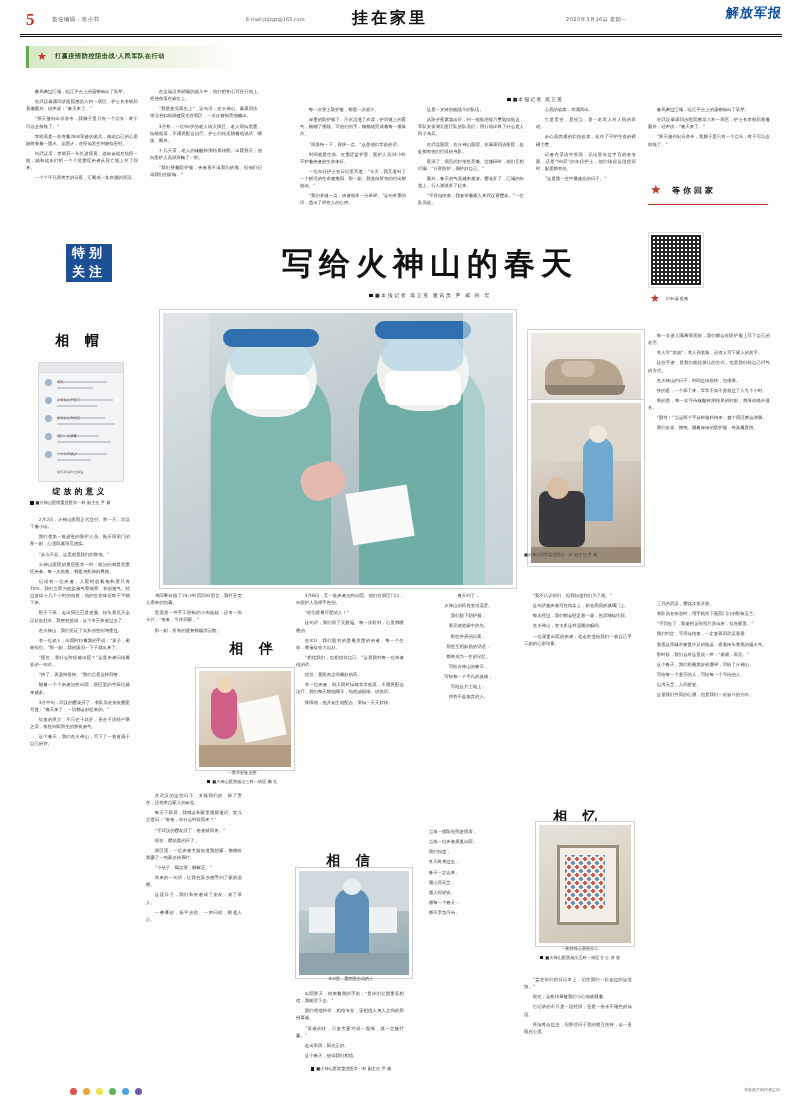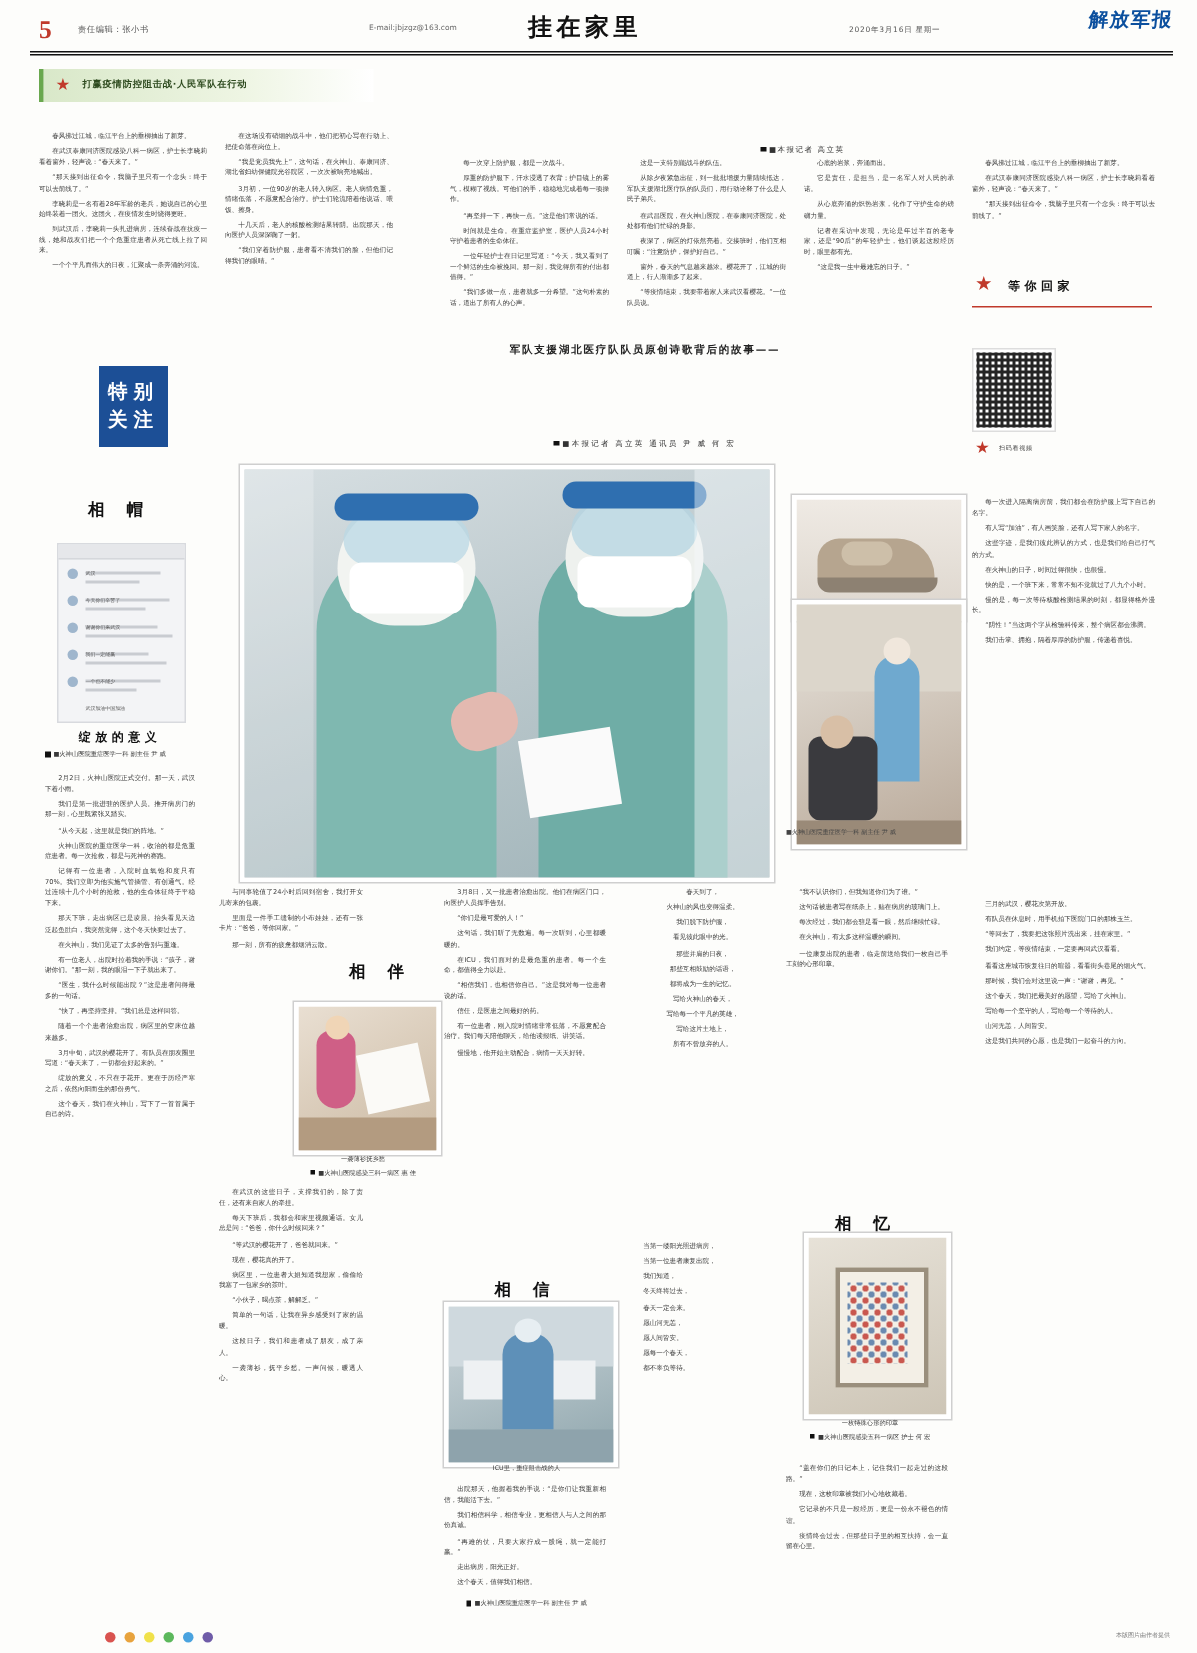--- a/index.html
+++ b/index.html
@@ -38,21 +38,21 @@
   .notebox .nstar{position:absolute;left:2px;top:4px;font-size:13px;color:#c0392b;}
   .notebox .ntxt{position:absolute;left:24px;top:7px;font-size:8px;font-weight:bold;letter-spacing:3px;color:#111;font-family:"Liberation Serif",serif;}
   .notebox .nline{position:absolute;left:0;top:26px;width:120px;height:1px;background:#c0392b;}
 
   
   .kicker{position:absolute;left:180px;top:228px;width:500px;text-align:center;font-size:7px;letter-spacing:1.2px;color:#222;font-weight:bold;}
   .hl2{position:absolute;left:180px;top:243px;width:500px;text-align:center;
        font-family:"Liberation Serif",serif;font-weight:bold;font-size:31px;letter-spacing:6px;color:#111;}
   .byline2{position:absolute;left:180px;top:292px;width:500px;text-align:center;font-size:5px;color:#333;letter-spacing:1.5px;}
 
-  .tebie{position:absolute;left:66px;top:244px;width:46px;height:54px;background:#1c4f96;color:#fff;
+  .tebie{position:absolute;left:66px;top:244px;width:46px;height:38px;background:#1c4f96;color:#fff;
          display:flex;flex-direction:column;align-items:center;justify-content:center;}
   .tebie span{font-size:13px;font-weight:bold;letter-spacing:4px;line-height:1.45;font-family:"Liberation Serif",serif;}
 
   
   .qrwrap{position:absolute;left:648px;top:232px;width:50px;height:50px;background:#fff;padding:2px;border:1px solid #ddd;}
   .qr{width:100%;height:100%;
       background-image:
         linear-gradient(90deg,#000 50%,transparent 50%),
         linear-gradient(#000 50%,transparent 50%);
       background-size:4px 4px,4px 4px;opacity:.85;}
@@ -66,21 +66,21 @@
   .mainphoto{left:160px;top:310px;width:350px;height:272px;}
   .mp-bg{position:absolute;inset:0;background:linear-gradient(160deg,#d7dfe2 0%,#bcc9cd 45%,#9fb3b8 100%);}
   .shoe{left:528px;top:330px;width:110px;height:78px;background:linear-gradient(180deg,#efeae4,#ddd6cd);}
   .ward{left:528px;top:400px;width:110px;height:160px;background:linear-gradient(160deg,#e8e4dd,#b9a999);}
   .caption-right{position:absolute;left:524px;top:552px;width:118px;font-size:4.1px;line-height:1.55;color:#444;text-align:justify;}
 
   .photo-doll{left:196px;top:668px;width:92px;height:96px;background:linear-gradient(150deg,#e9dfd2,#cbb9a2);}
   .photo-icu{left:296px;top:868px;width:110px;height:104px;background:linear-gradient(160deg,#cfd8dc,#8fa6ad);}
   .photo-frame{left:536px;top:822px;width:92px;height:118px;background:linear-gradient(160deg,#e7e2d8,#cdc5b6);}
 
-  .sechead{position:absolute;font-family:"Liberation Serif",serif;font-weight:bold;font-size:11px;letter-spacing:6px;color:#111;text-align:center;}
+  .sechead{position:absolute;font-family:"Liberation Serif",serif;font-weight:bold;font-size:14px;letter-spacing:6px;color:#111;text-align:center;}
   .imgcap{position:absolute;font-size:4.2px;line-height:1.6;color:#3a3a3a;text-align:center;}
 
   
   .shot{position:absolute;left:38px;top:362px;width:84px;height:118px;background:#f3f4f6;border:1px solid #d8dade;}
   .shot .bar{position:absolute;left:0;top:0;width:100%;height:9px;background:#e6e7ea;border-bottom:1px solid #d5d7db;}
   .shot .ln{position:absolute;height:2px;background:#c9ccd1;}
   .shot .av{position:absolute;width:7px;height:7px;border-radius:50%;background:#9fb6cd;}
 
   .dots{position:absolute;left:70px;bottom:14px;width:120px;height:8px;}
   .dots i{display:inline-block;width:7px;height:7px;border-radius:50%;margin-right:6px;}
@@ -156,21 +156,21 @@
       <p>在武汉泰康同济医院感染八科一病区，护士长李晓莉看着窗外，轻声说：“春天来了。”</p>
       <p>“那天接到出征命令，我脑子里只有一个念头：终于可以去前线了。”</p>
     </div>
 
   <div class="notebox">
     <div class="nstar">★</div>
     <div class="ntxt">等你回家</div>
     <div class="nline"></div>
   </div>
 
-  <div class="kicker">军队支援湖北医疗队队员原创诗歌背后的故事——</div>
+  <div class="hl2">写给火神山的春天</div>
   <div class="byline2">
     <span class="blksq"></span><span>■本报记者  高立英  通讯员  尹  威  何  宏</span>
   </div>
 
   <div class="tebie">
     <span>特别</span>
     <span>关注</span>
   </div>
 
   <div class="qrwrap">

